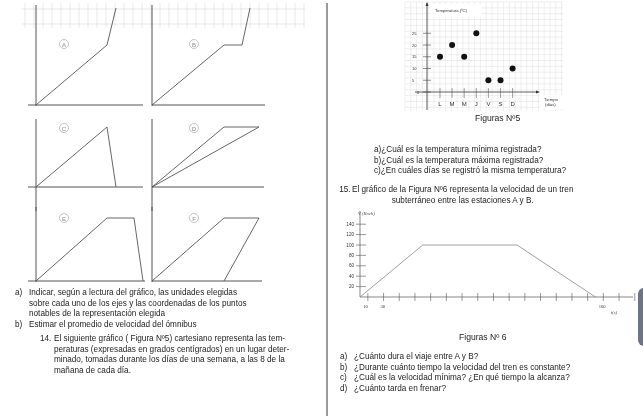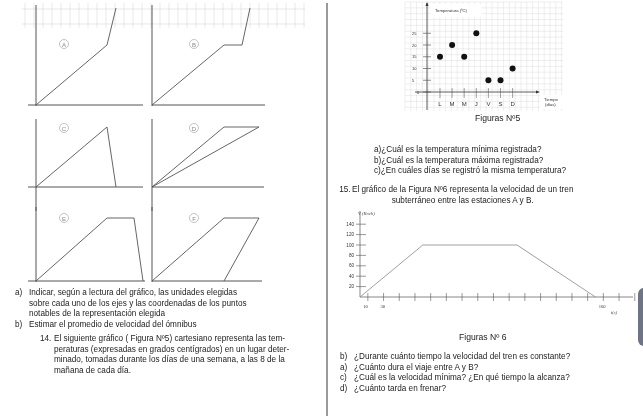--- a/index.html
+++ b/index.html
@@ -277,19 +277,19 @@
       <text x="13.14" y="101" font-size="4.6" fill="#333" font-family="Liberation Serif, serif">10</text>
       <text x="30.41" y="101" font-size="4.6" fill="#333" font-family="Liberation Serif, serif">30</text>
       <text x="248.64000000000001" y="101" font-size="4.6" fill="#333" font-family="Liberation Serif, serif">160</text>
     </g>
   <polyline id="fig6-line" points="10,90 72.80000000000001,38 167,38 245.5,90" fill="none" stroke="#888" stroke-width="0.8"></polyline>
   <text x="261" y="107" font-size="4.6" font-style="italic" fill="#444" font-family="Liberation Serif, serif">t(s)</text>
 </svg>
 <div class="abs caption" style="left:459px;top:332px;text-align:right;">Figuras Nº 6</div>
 
 <div class="li" style="left:340px;top:352px;">
+  <div><span class="m">a)</span><span>¿Cuánto dura el viaje entre A y B?</span></div>
   <div><span class="m">b)</span><span>¿Durante cuánto tiempo la velocidad del tren es constante?</span></div>
-  <div><span class="m">a)</span><span>¿Cuánto dura el viaje entre A y B?</span></div>
   <div><span class="m">c)</span><span>¿Cuál es la velocidad mínima? ¿En qué tiempo la alcanza?</span></div>
   <div><span class="m">d)</span><span>¿Cuánto tarda en frenar?</span></div>
 </div>
 
 <div class="edge-tab"></div>
 
 </body></html>

